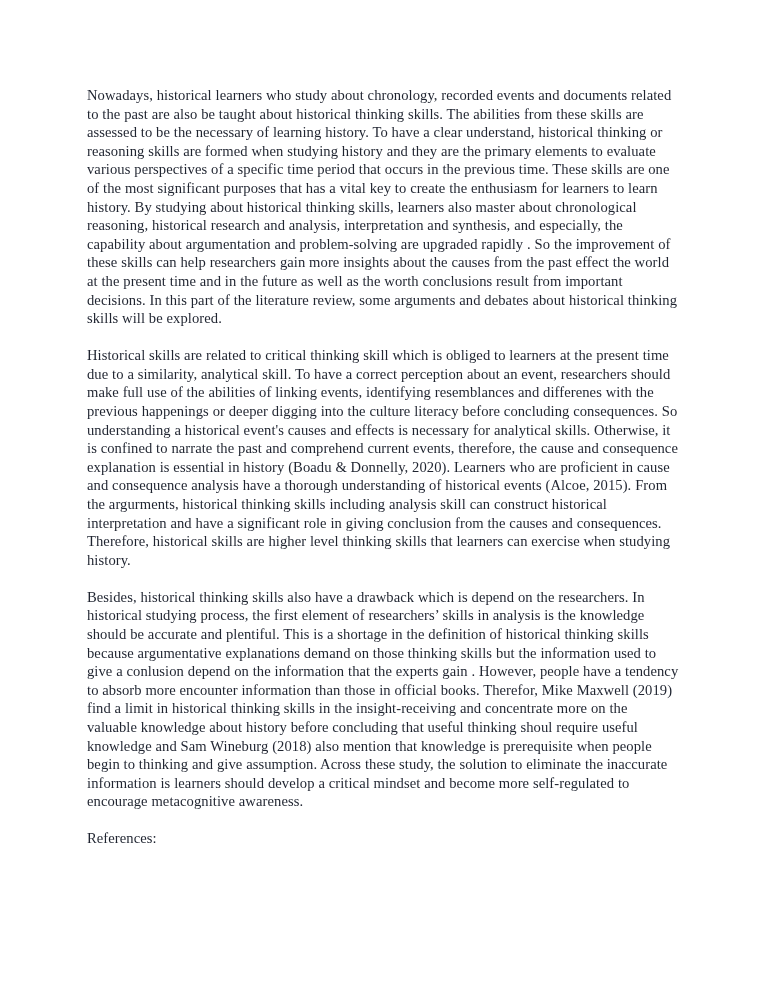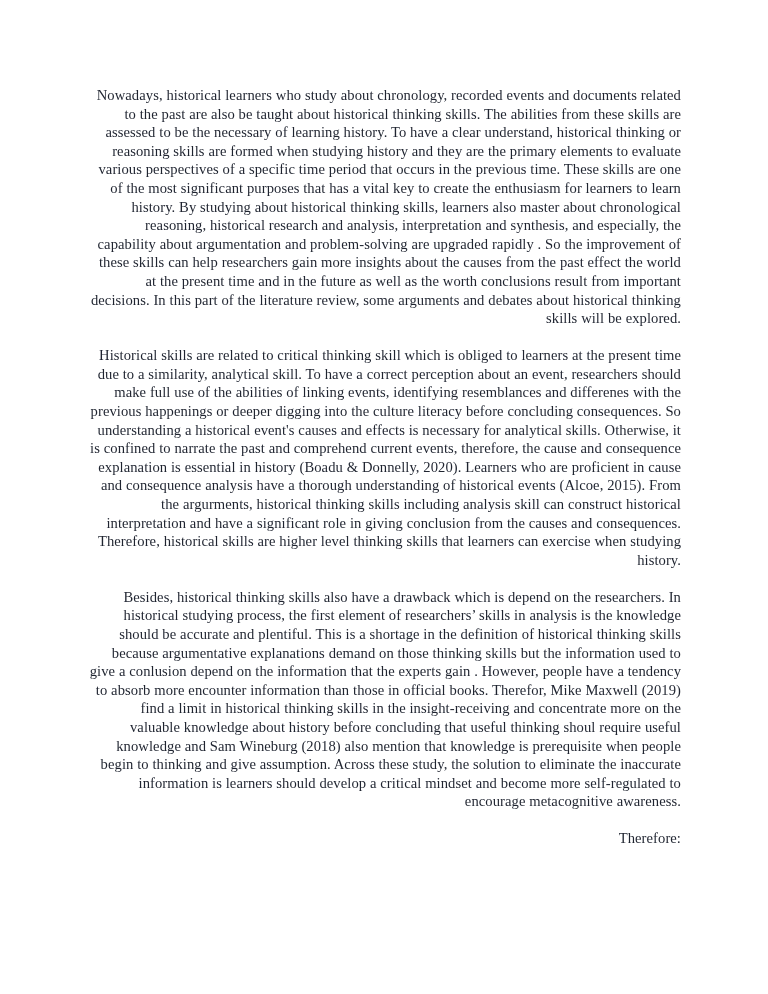--- a/index.html
+++ b/index.html
@@ -24,21 +24,21 @@
   }
   .content {
     position: absolute;
     left: 87px;
     top: 86px;
     width: 594px;
   }
   .para {
     font-size: 14.6px;
     line-height: 18.6px;
-    text-align: right;
+    text-align: left;
     margin: 0 0 18.5px 0;
     color: #1f2430;
     letter-spacing: 0.005em;
     word-spacing: 0.005em;
     -webkit-font-smoothing: antialiased;
   }
   .para:last-child {
     margin-bottom: 0;
   }
   .para.heading-ref {
@@ -51,16 +51,16 @@
 <div class="page">
   <div class="content">
 
     <p class="para">Nowadays, historical learners who study about chronology, recorded events and documents related to the past are also be taught about historical thinking skills. The abilities from these skills are assessed to be the necessary of learning history. To have a clear understand, historical thinking or reasoning skills are formed when studying history and they are the primary elements to evaluate various perspectives of a specific time period that occurs in the previous time. These skills are one of the most significant purposes that has a vital key to create the enthusiasm for learners to learn history. By studying about historical thinking skills, learners also master about chronological reasoning, historical research and analysis, interpretation and synthesis, and especially, the capability about argumentation and problem-solving are upgraded rapidly . So the improvement of these skills can help researchers gain more insights about the causes from the past effect the world at the present time and in the future as well as the worth conclusions result from important decisions. In this part of the literature review, some arguments and debates about historical thinking skills will be explored.</p>
 
     <p class="para">Historical skills are related to critical thinking skill which is obliged to learners at the present time due to a similarity, analytical skill. To have a correct perception about an event, researchers should make full use of the abilities of linking events, identifying resemblances and differenes with the previous happenings or deeper digging into the culture literacy before concluding consequences. So understanding a historical event's causes and effects is necessary for analytical skills. Otherwise, it is confined to narrate the past and comprehend current events, therefore, the cause and consequence explanation is essential in history (Boadu &amp; Donnelly, 2020). Learners who are proficient in cause and consequence analysis have a thorough understanding of historical events (Alcoe, 2015). From the argurments, historical thinking skills including analysis skill can construct historical interpretation and have a significant role in giving conclusion from the causes and consequences. Therefore, historical skills are higher level thinking skills that learners can exercise when studying history.</p>
 
     <p class="para">Besides, historical thinking skills also have a drawback which is depend on the researchers. In historical studying process, the first element of researchers’ skills in analysis is the knowledge should be accurate and plentiful. This is a shortage in the definition of historical thinking skills because argumentative explanations demand on those thinking skills but the information used to give a conlusion depend on the information that the experts gain . However, people have a tendency to absorb more encounter information than those in official books. Therefor, Mike Maxwell (2019) find a limit in historical thinking skills in the insight-receiving and concentrate more on the valuable knowledge about history before concluding that useful thinking shoul require useful knowledge and Sam Wineburg (2018) also mention that knowledge is prerequisite when people begin to thinking and give assumption. Across these study, the solution to eliminate the inaccurate information is learners should develop a critical mindset and become more self-regulated to encourage metacognitive awareness.</p>
 
 
-    <p class="para heading-ref">Therefore:</p>
+    <p class="para heading-ref">References:</p>
 
   </div>
 </div>
 
 </body></html>

